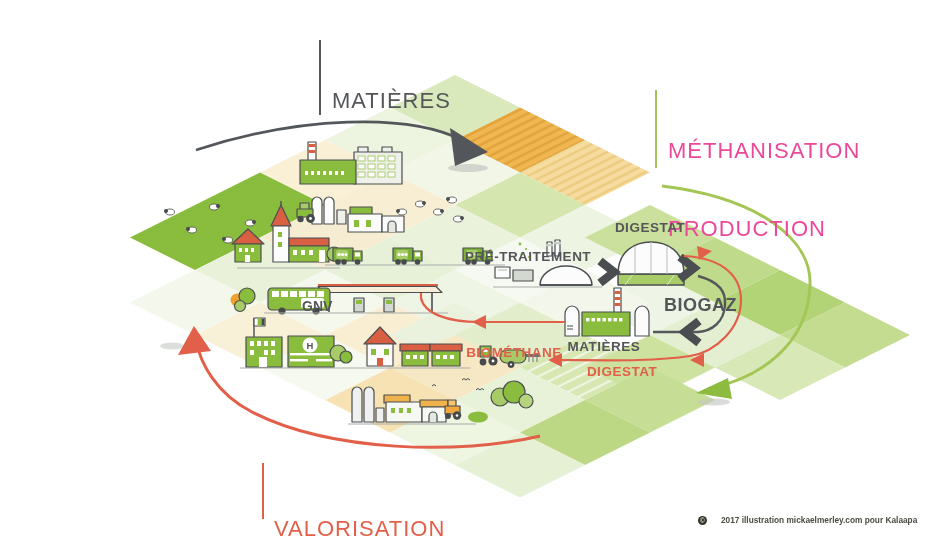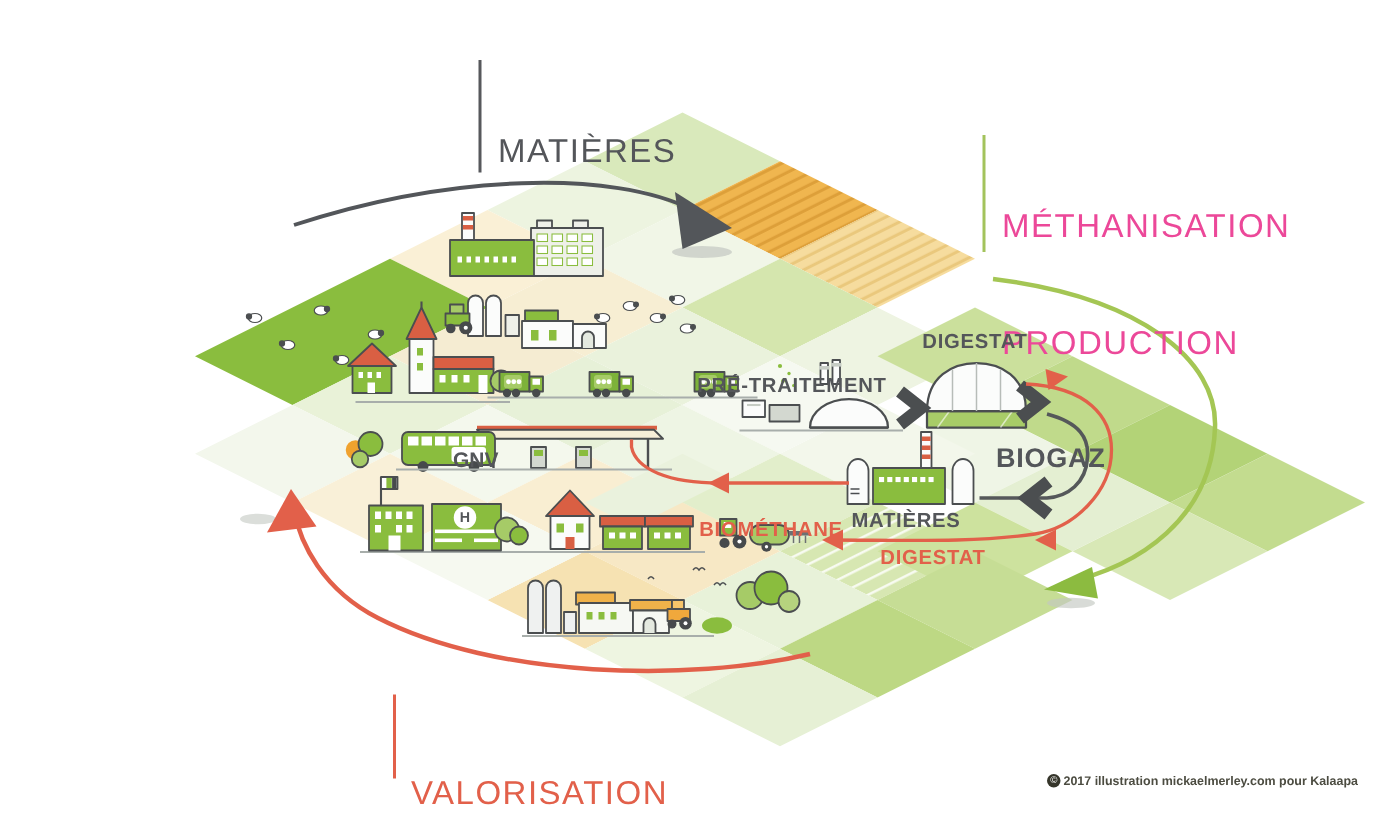--- a/index.html
+++ b/index.html
@@ -5,21 +5,21 @@
   html,body{margin:0;padding:0;background:#fff;}
   .stage{position:relative;width:931px;height:551px;background:#fff;overflow:hidden;
          font-family:"Liberation Sans",sans-serif;}
   .stage svg{position:absolute;left:0;top:0;}
   .lbl{position:absolute;white-space:pre;}
   .big-title{font-size:22px;line-height:26px;letter-spacing:1px;font-weight:400;}
   .bar{position:absolute;width:2px;}
   .proc{font-size:13.5px;font-weight:700;letter-spacing:.5px;text-align:center;}
   .gray{color:#54565a;} .green{color:#ec4899;} .red{color:#e2604a;}
   .sign{font-weight:700;color:#54565a;text-align:center;}
-  .credit{position:absolute;left:698px;top:515px;display:flex;align-items:center;gap:2px;}
+  .credit{position:absolute;left:698px;top:515px;display:flex;align-items:center;gap:14px;}
   .credit .cicon{width:9px;height:9px;border-radius:50%;background:#35352a;color:#fff;
                  font-size:6.5px;line-height:9px;text-align:center;flex:0 0 auto;}
   .credit .ctext{font-size:8.3px;font-weight:700;color:#4c4c41;}
   
   .s1{stroke:#4b4e50;stroke-width:1.2;stroke-linejoin:round;}
   .s15{stroke:#4b4e50;stroke-width:1.5;stroke-linejoin:round;}
   .noF{fill:none;}
   .road{stroke:#a8aeab;stroke-width:1.2;}
   .chev{fill:none;stroke:#4b4e50;stroke-width:8.5;}
 </style>

